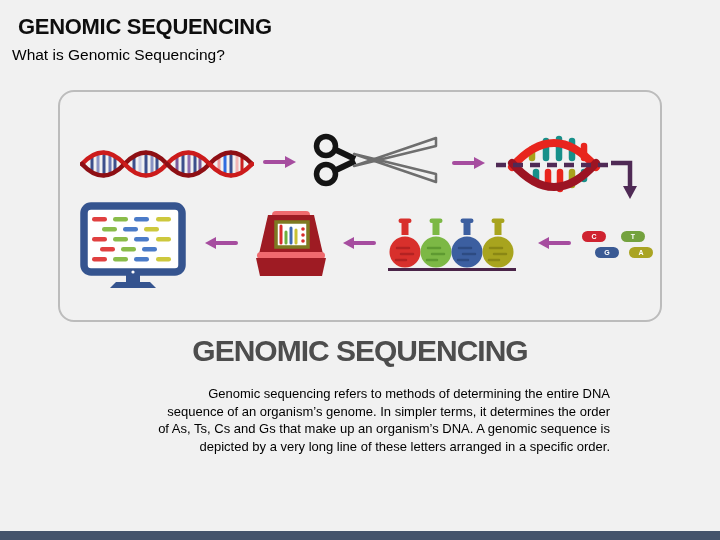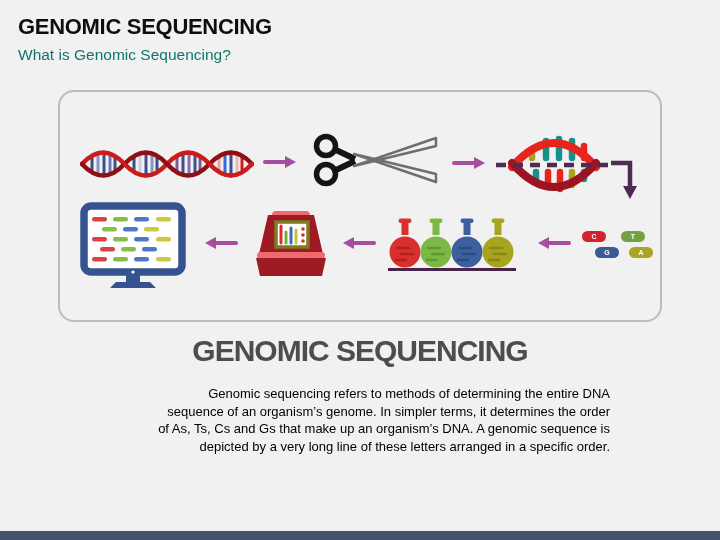--- a/index.html
+++ b/index.html
@@ -1,21 +1,21 @@
 <!DOCTYPE html>
 <html><head>
 <meta charset="utf-8">
 <style>
   html,body{margin:0;padding:0;}
   body{width:720px;height:540px;overflow:hidden;background:#e9e9e9;}
   .slide{position:relative;width:720px;height:540px;background:#f1f1f1;
          font-family:"Liberation Sans",sans-serif;color:#111;}
   .slide-title{position:absolute;left:18px;top:14px;font-size:22px;font-weight:bold;
                letter-spacing:-0.3px;color:#0e0e0e;}
-  .slide-subtitle{position:absolute;left:18px;top:46px;font-size:15.5px;color:#0f766e;}
+  .slide-subtitle{position:absolute;left:12px;top:46px;font-size:15.5px;color:#000000;}
   .panel{position:absolute;left:58px;top:90px;width:604px;height:232px;
          border:2px solid #bcbcbc;border-radius:16px;box-sizing:border-box;background:#f1f1f1;}
   .abs{position:absolute;}
   .flip{transform:scaleX(-1);}
   .section-heading{position:absolute;left:0;top:334px;width:720px;text-align:center;
                    font-size:30px;font-weight:bold;color:#4d4d4d;letter-spacing:-1px;}
   .body-text{position:absolute;left:110px;top:385px;width:500px;text-align:right;
              font-size:13px;line-height:17.5px;color:#000;white-space:pre-line;}
   .bottom-bar{position:absolute;left:0;bottom:0;width:720px;height:9px;background:#44536b;}
   .pill{position:absolute;width:24px;height:11px;border-radius:5.5px;color:#fff;

